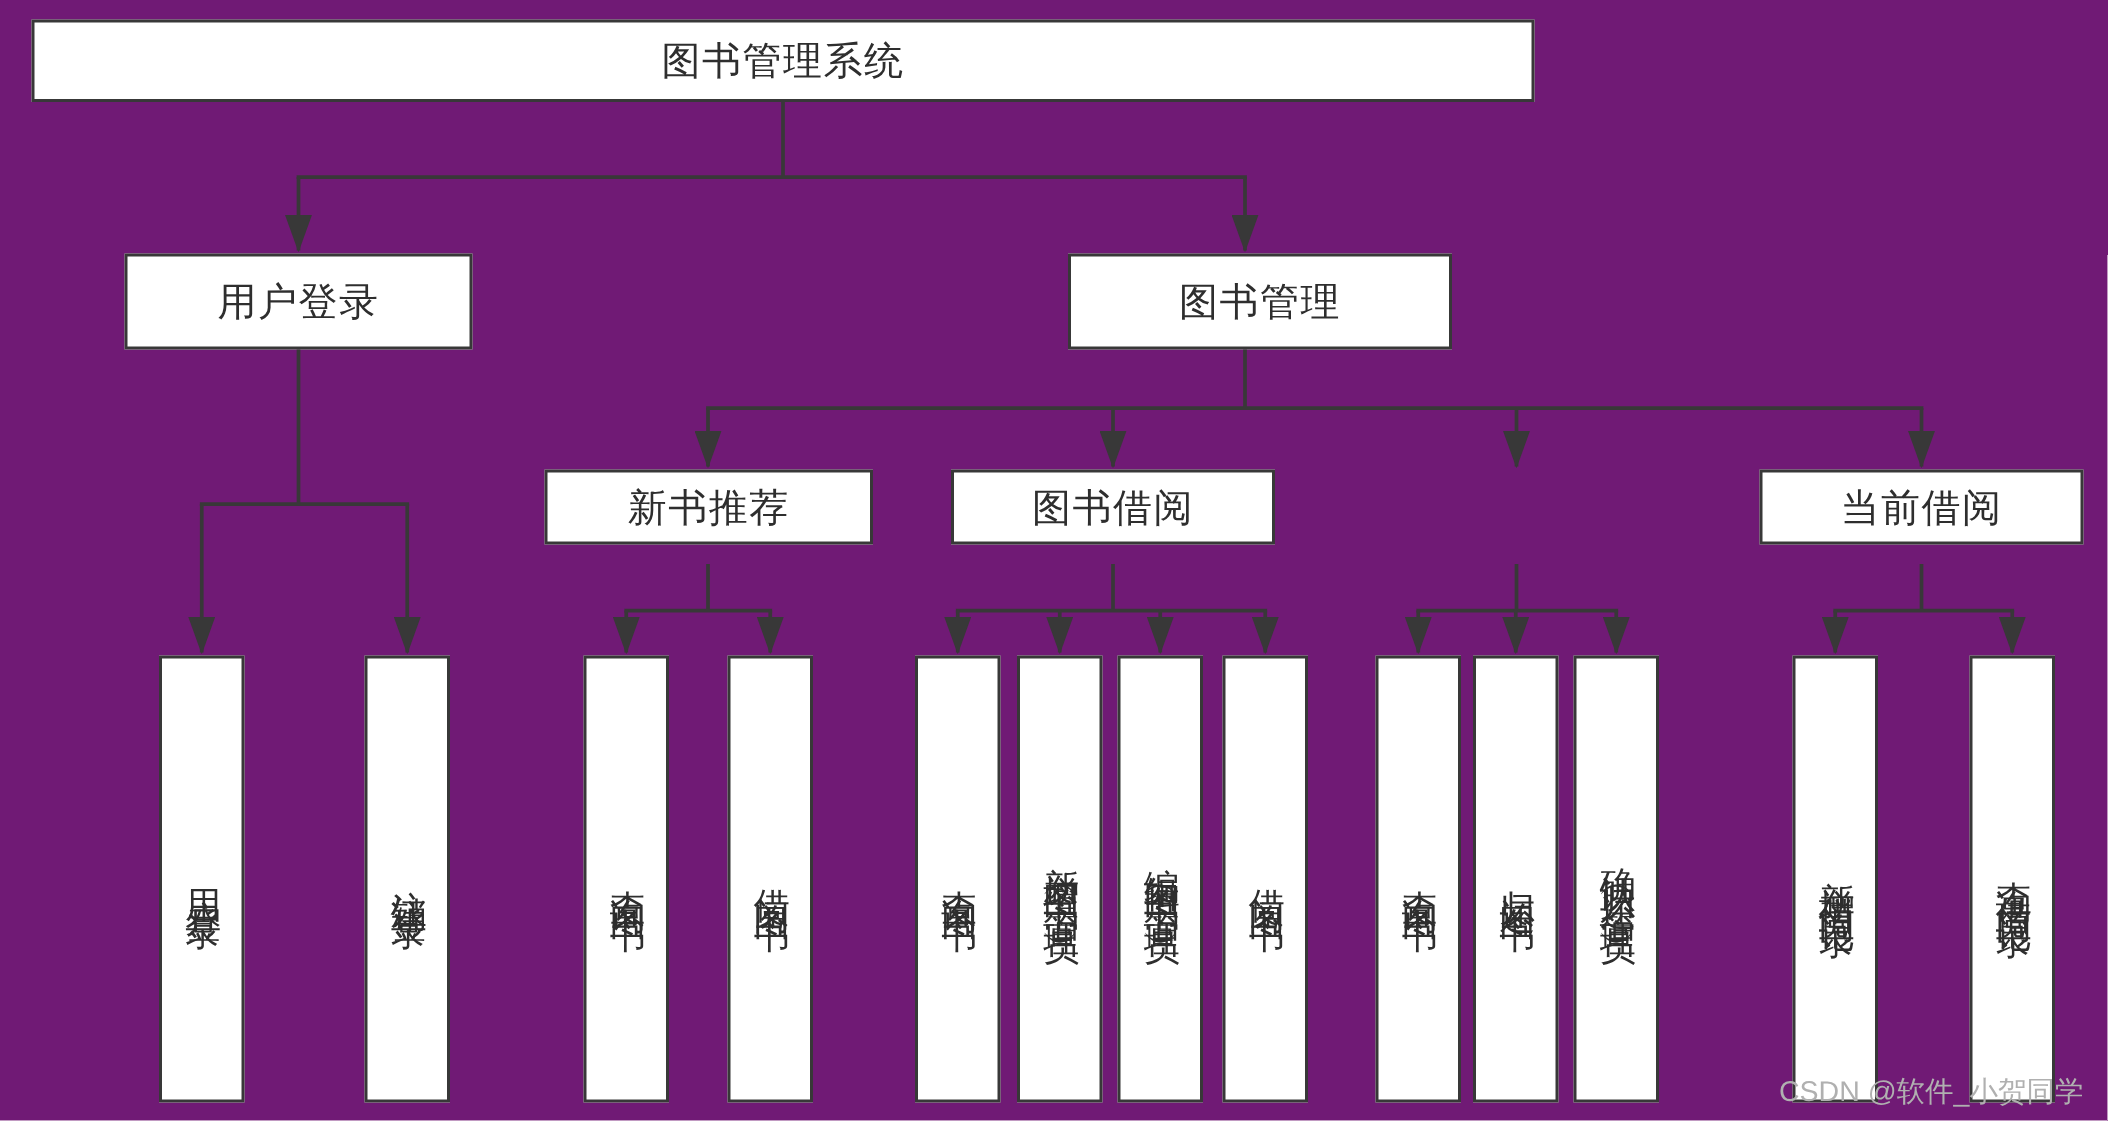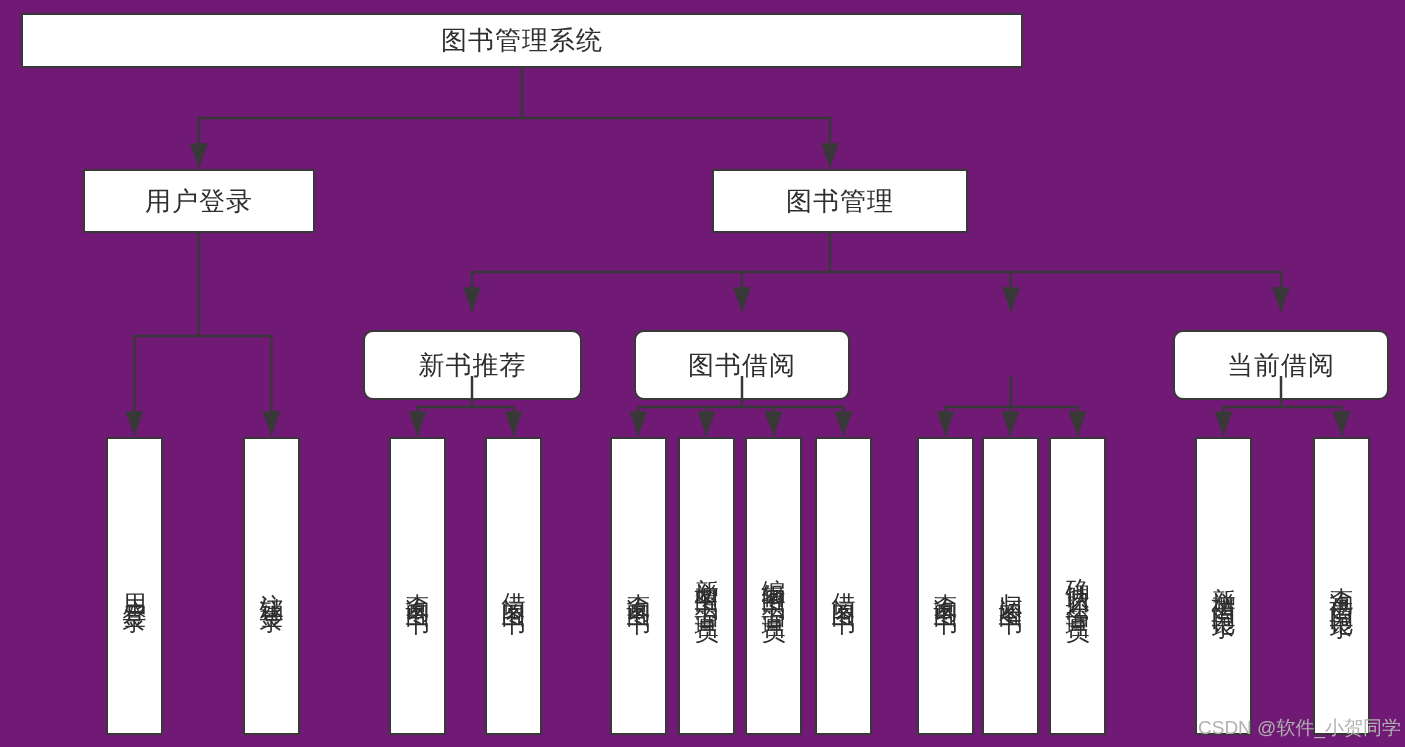--- a/index.html
+++ b/index.html
@@ -48,21 +48,21 @@
     writing-mode: vertical-rl;
     text-orientation: mixed;
     font-size: 24px;
     letter-spacing: 6px;
     color: #2e2e2e;
     line-height: 1;
   }
   .root-box   { left: 21px;  top: 13px;  width: 1002px; height: 55px; }
   .l2-a       { left: 83px;  top: 169px; width: 232px;  height: 64px; }
   .l2-b       { left: 712px; top: 169px; width: 256px;  height: 64px; }
-  .l3         { top: 330px; height: 70px; border-radius: 10px; }
+  .l3         { top: 313px; height: 50px; }
   .l3-a       { left: 363px;  width: 219px; }
   .l3-b       { left: 634px;  width: 216px; }
   .l3-c       { left: 903px;  width: 216px; }
   .l3-d       { left: 1173px; width: 216px; }
   .lf-1  { left: 106px; }
   .lf-2  { left: 243px; }
   .lf-3  { left: 389px; }
   .lf-4  { left: 485px; }
   .lf-5  { left: 610px; }
   .lf-6  { left: 678px; }
@@ -74,21 +74,20 @@
   .lf-12 { left: 1195px; }
   .lf-13 { left: 1313px; }
   .watermark {
     position: absolute;
     left: 1186px;
     top: 715px;
     font-size: 19px;
     color: #b0b0b0;
     z-index: 3;
     white-space: nowrap;
-    margin-left: 12px;
   }
 </style>
 </head>
 <body>
 
 <div class="stage">
 
   <div class="node root-box">图书管理系统</div>
 
   <div class="node l2-a">用户登录</div>

